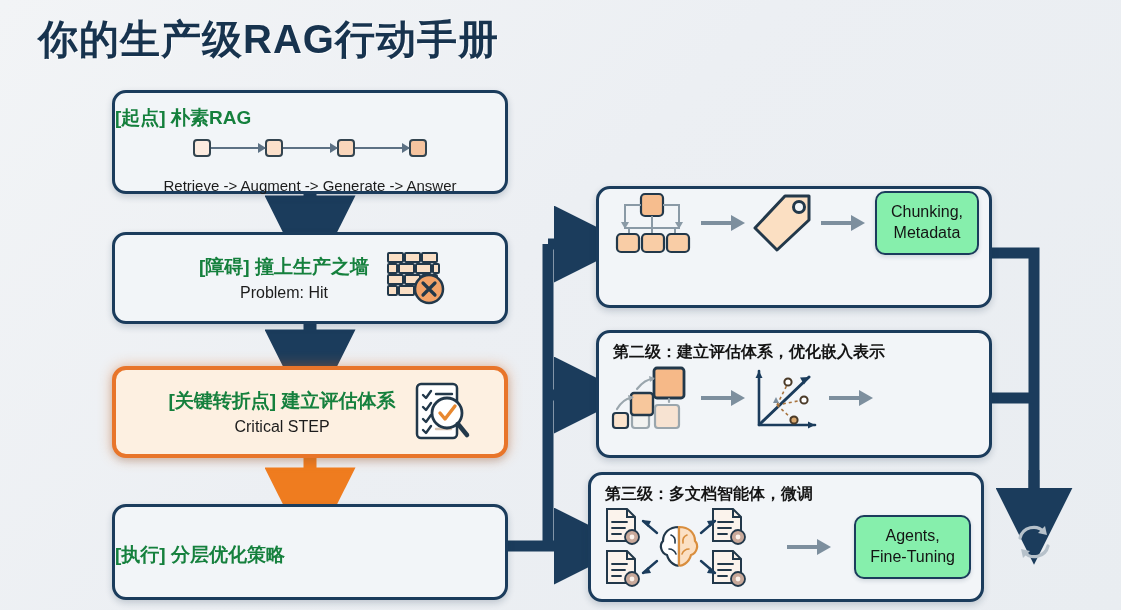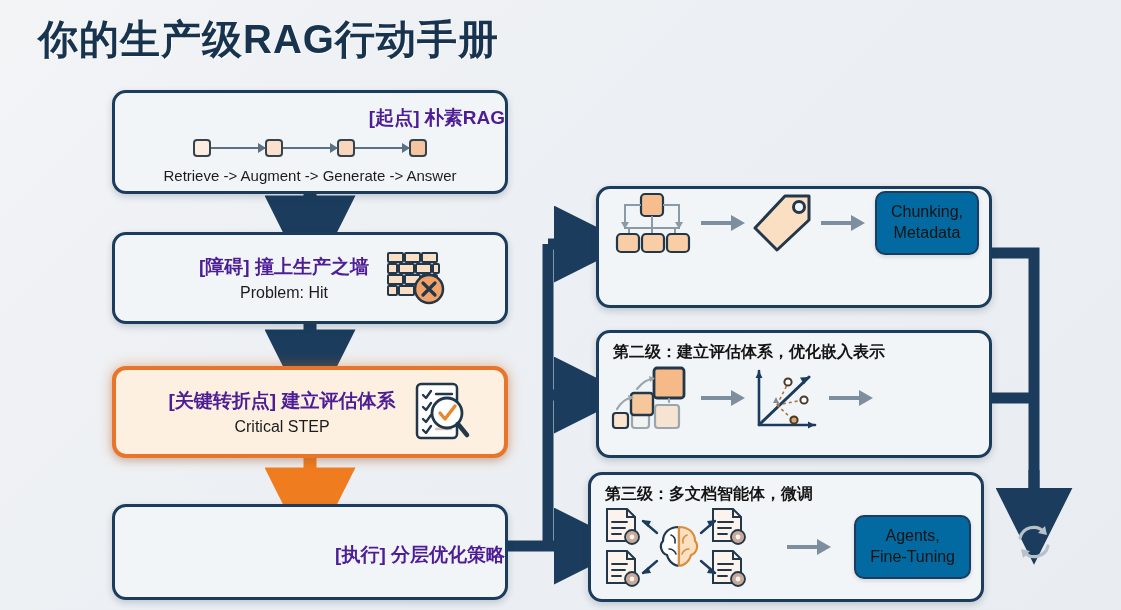--- a/index.html
+++ b/index.html
@@ -32,22 +32,22 @@
     border-radius: 14px;
     box-shadow: 0 3px 7px rgba(20,45,70,.20);
   }
   .node.accent {
     background: #fdf0e1;
     border-color: #e8752a;
     border-width: 4px;
     box-shadow: 0 0 14px rgba(232,117,42,.45), 0 3px 7px rgba(20,45,70,.18);
   }
   .node-title {
-    font-weight: bold; color: #4c1d95;
-    text-align: right; white-space: nowrap;
+    font-weight: bold; color: #15803d;
+    text-align: left; white-space: nowrap;
   }
   .node-sub {
     color: #1c1c1c; text-align: center; white-space: nowrap;
   }
 
   
   #box-start { left: 112px; top: 90px; width: 396px; height: 104px; }
   #box-start .node-title { font-size: 19px; margin-top: 12px; }
   #pipeline {
     display: flex; align-items: center; justify-content: center;
@@ -58,38 +58,38 @@
     flex: 0 0 auto;
   }
   .pipe-line {
     height: 2px; background: #5d7184; width: 54px; position: relative;
   }
   .pipe-line::after {
     content:""; position:absolute; right:-1px; top:-4px;
     border-left: 8px solid #5d7184;
     border-top: 5px solid transparent; border-bottom: 5px solid transparent;
   }
-  #pipeline-caption { font-size: 15px; margin-top: 10px; }
+  #pipeline-caption { font-size: 15px; margin-top: 20px; }
 
   
   #box-wall { left: 112px; top: 232px; width: 396px; height: 92px; }
   #box-wall .inner { display:flex; align-items:center; justify-content:center; height:100%; gap:16px; }
   #box-wall .txt { margin-left: 26px; }
   #box-wall .node-title { font-size: 19px; }
   #box-wall .node-sub { font-size: 16px; margin-top: 4px; }
 
   
   #box-critical { left: 112px; top: 366px; width: 396px; height: 92px; }
   #box-critical .inner { display:flex; align-items:center; justify-content:center; height:100%; gap:14px; }
   #box-critical .txt { margin-left: 20px; }
   #box-critical .node-title { font-size: 19px; }
   #box-critical .node-sub { font-size: 16px; margin-top: 4px; }
 
   
-  #box-exec { left: 112px; top: 504px; width: 396px; height: 96px; padding-left: 24px; }
+  #box-exec { left: 112px; top: 504px; width: 396px; height: 96px; }
   #box-exec .node-title { font-size: 19px; line-height: 96px; }
 
   
   .tier { position: absolute; width: 396px; border-radius: 14px;
           background: #f2f5f8; border: 3px solid #1b3c5c;
           box-shadow: 0 3px 7px rgba(20,45,70,.20); }
   #tier-1 { left: 596px; top: 186px; height: 122px; }
   #tier-2 { left: 596px; top: 330px; height: 128px; }
   #tier-3 { left: 588px; top: 472px; height: 130px; }
   .tier-head {
@@ -97,21 +97,21 @@
     margin: 9px 0 0 14px; white-space: nowrap;
   }
   .tier-body { display: flex; align-items: center; padding: 0 10px; margin-top: 2px; }
   .tier-icons { display:flex; align-items:center; gap: 6px; flex: 0 0 auto; }
   .arrow-grey { width: 44px; height: 0; position: relative; flex: 0 0 auto; }
   .arrow-grey::before { content:""; position:absolute; left:0; top:-2px; width: 32px; height: 4px; background:#7d8f9e; }
   .arrow-grey::after { content:""; position:absolute; left:30px; top:-8px;
       border-left: 14px solid #7d8f9e; border-top: 8px solid transparent; border-bottom: 8px solid transparent; }
   .tag-box {
     margin-left: auto;
-    border: 2px solid #1b3c5c; border-radius: 10px; background: #0369a1;
+    border: 2px solid #1b3c5c; border-radius: 10px; background: #86efac;
     padding: 9px 14px; text-align: center; font-size: 16px; color:#141414;
     line-height: 1.3; white-space: nowrap;
     box-shadow: 0 2px 4px rgba(20,45,70,.15);
   }
 
   
   #wires { position: absolute; left:0; top:0; width:1121px; height:610px; pointer-events:none; }
 
   
   #refresh-icon { position: absolute; left: 1012px; top: 520px; width: 44px; height: 44px; }

